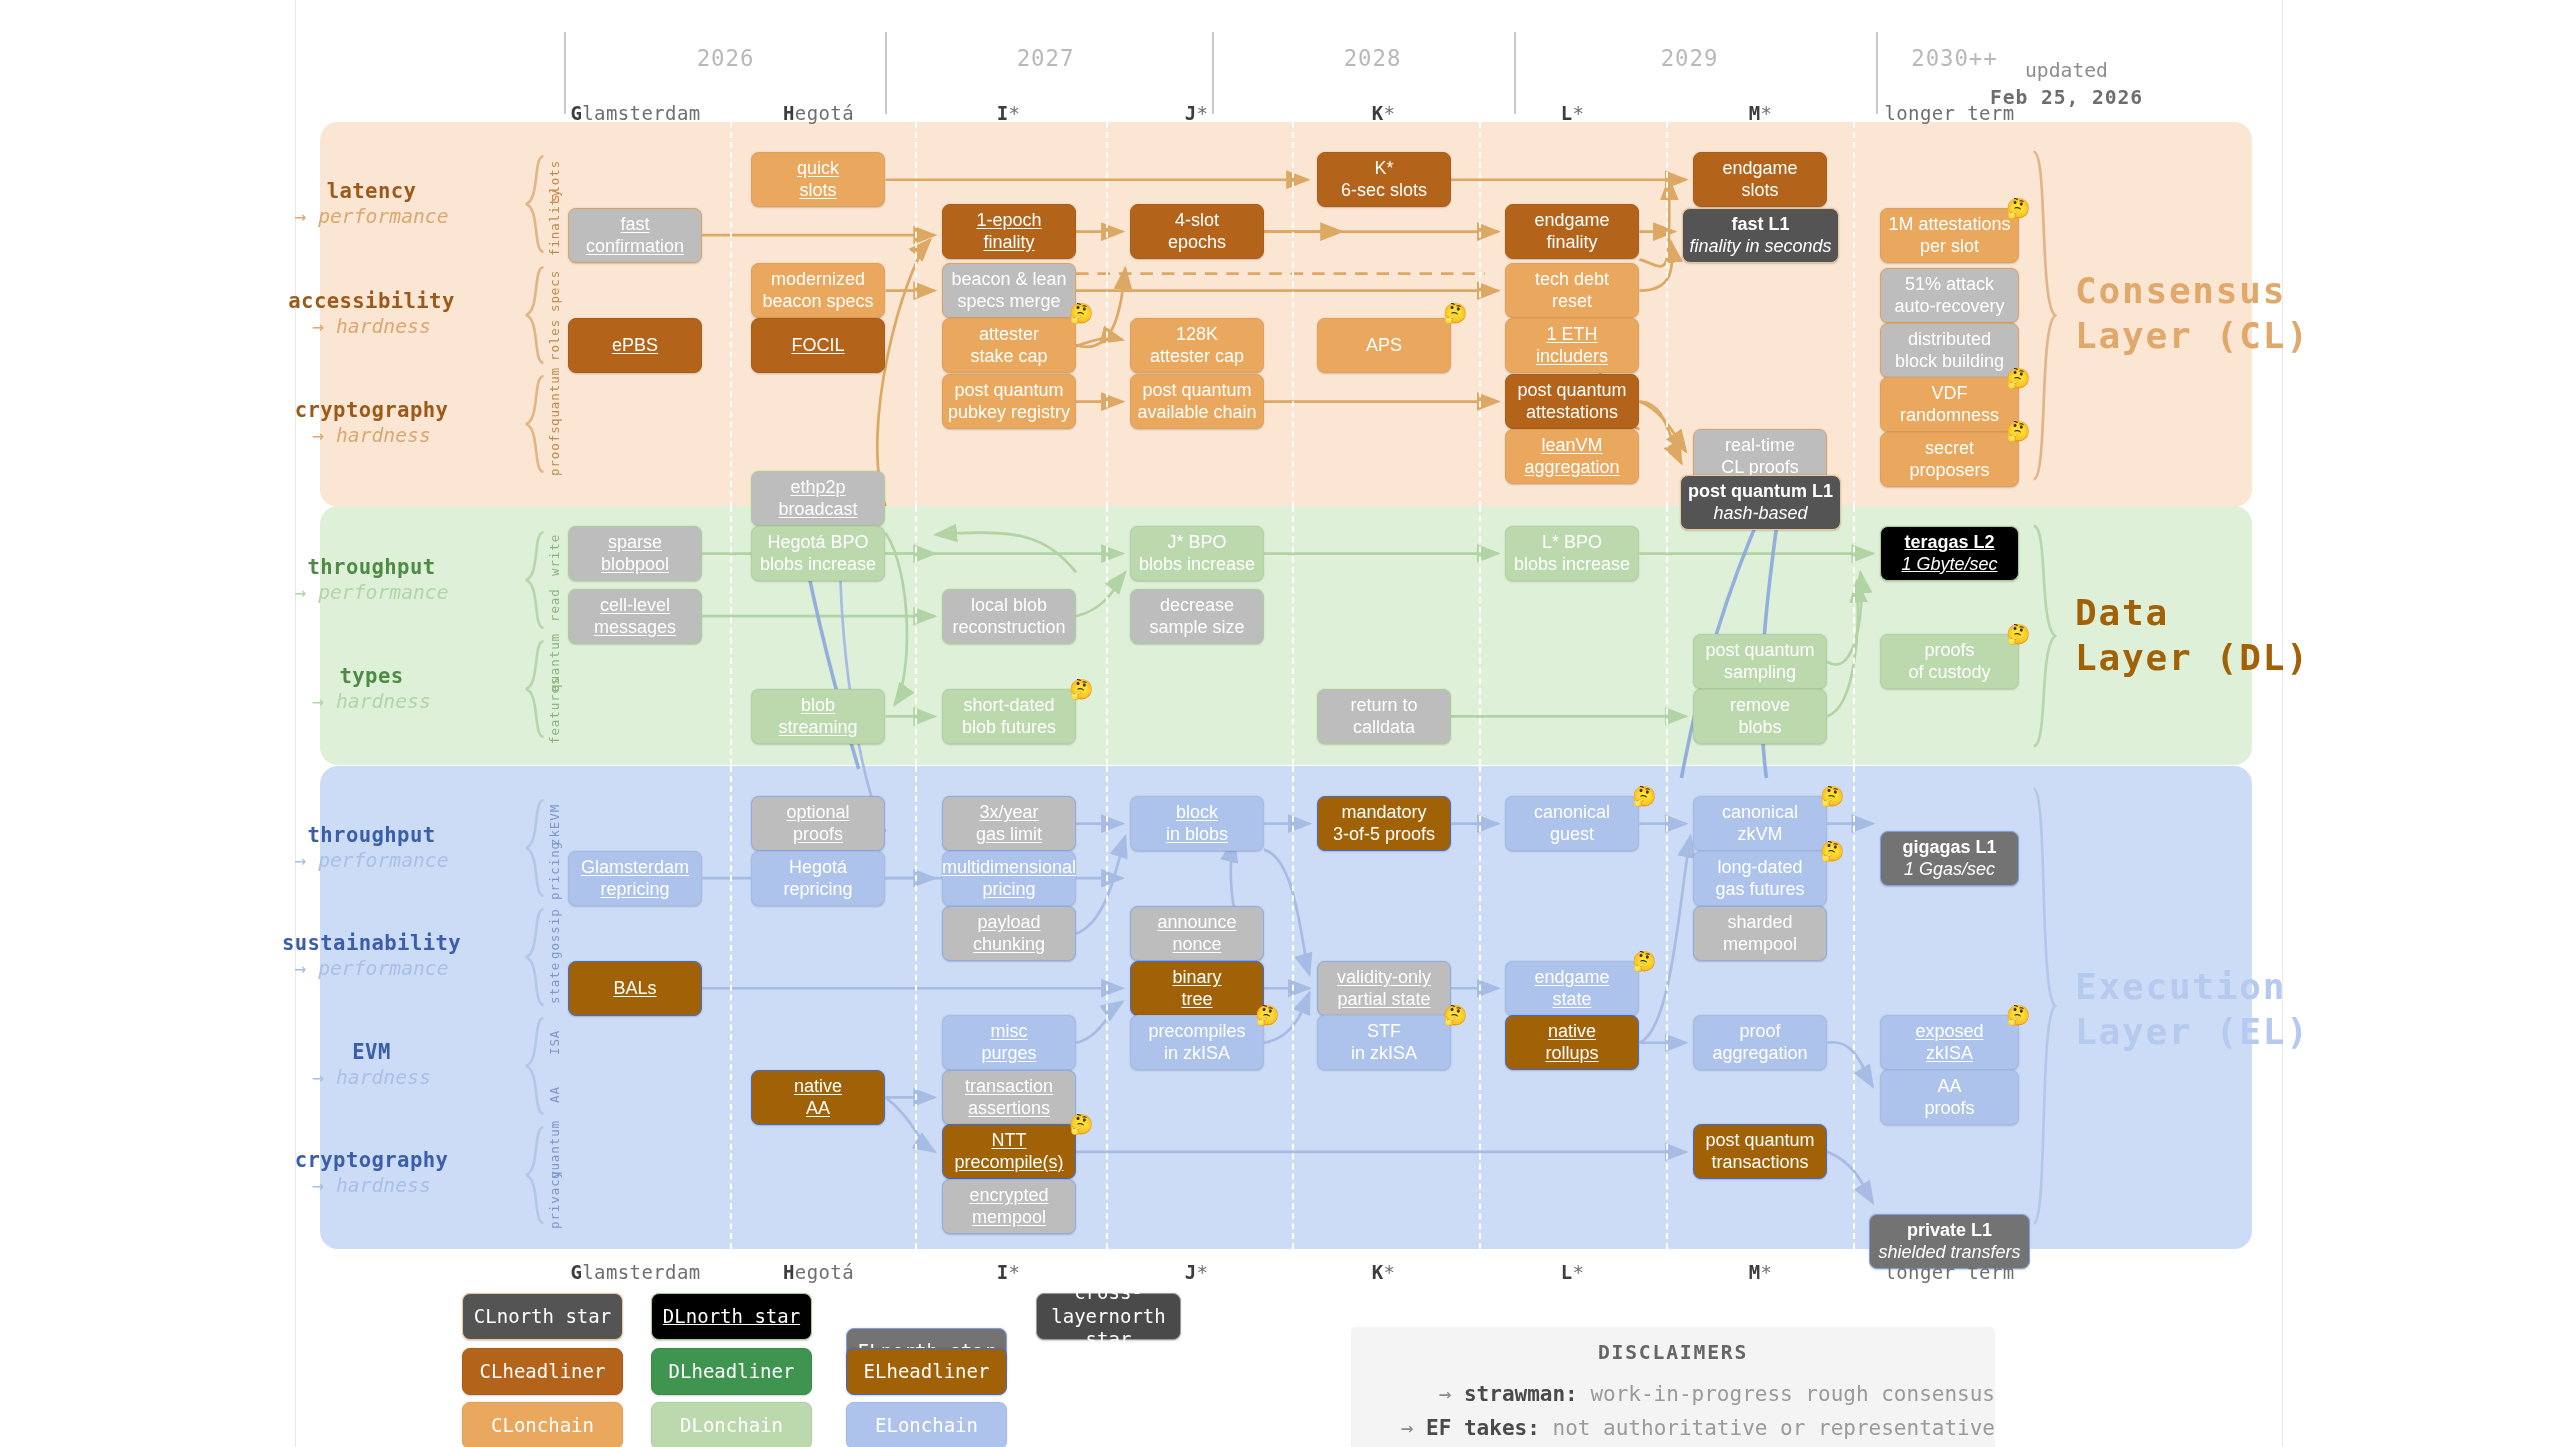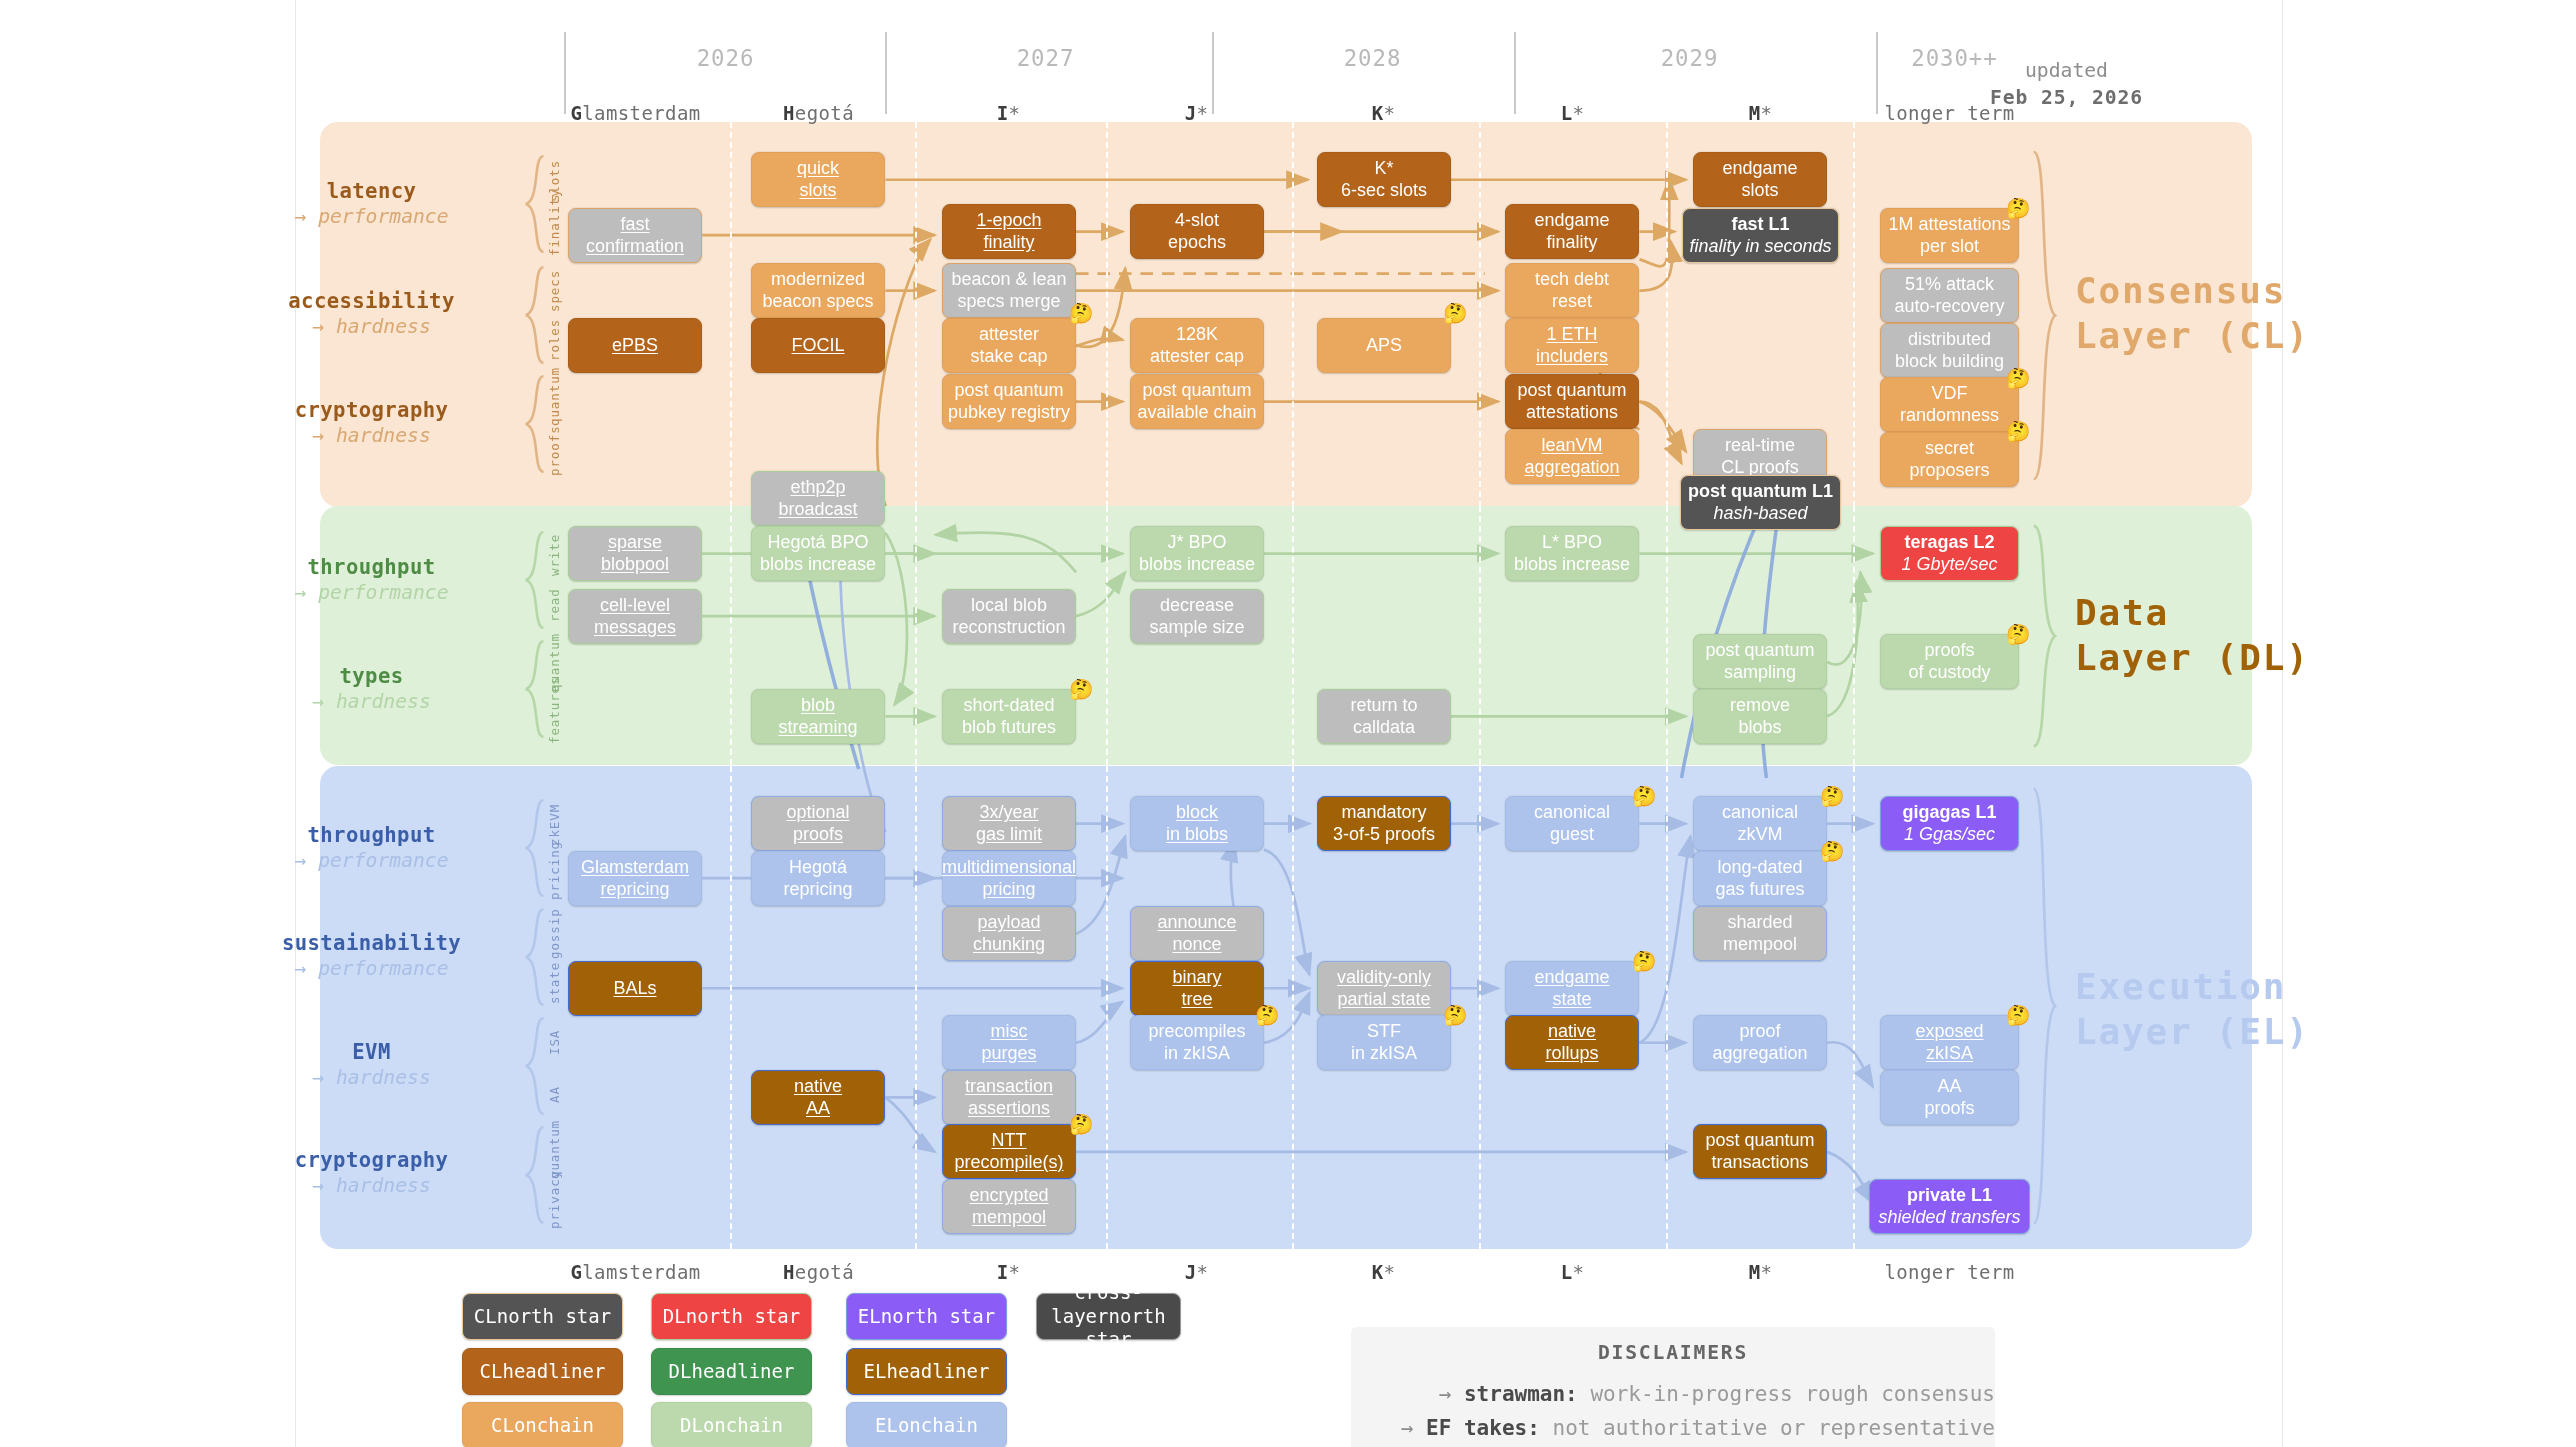--- a/index.html
+++ b/index.html
@@ -63,26 +63,26 @@
   .node u{text-decoration:underline;text-underline-offset:1.8px;}
 
   
   .n-cl-onchain{background:#eaa85e;border:1.8px solid #e0a05a;}
   .n-cl-head{background:#b4631a;border:1.8px solid #a95d18;}
   .n-cl-north{background:#545454;border:1.8px solid #eac79a;color:#fff;}
   .n-cl-straw{background:#bdbdbd;border:1.8px solid #d9a46a;}
   
   .n-dl-onchain{background:#bcd9ae;border:1.8px solid #b0d1a1;}
   .n-dl-head{background:#3f9450;border:1.8px solid #3b8b4b;}
-  .n-dl-north{background:#ef4444;border:1.8px solid #a9cf99;}
+  .n-dl-north{background:#000000;border:1.8px solid #a9cf99;text-decoration:underline;}
   .n-dl-straw{background:#bdbdbd;border:1.8px solid #a9cf99;}
   
   .n-el-onchain{background:#adc3ec;border:1.8px solid #a3bbe9;}
   .n-el-head{background:#a16207;border:1.8px solid #3e6bd6;}
-  .n-el-north{background:#8b5cf6;border:1.8px solid #7e9fe0;}
+  .n-el-north{background:#737373;border:1.8px solid #7e9fe0;margin-top:35px;}
   .n-el-straw{background:#bdbdbd;border:1.8px solid #8fabe3;}
   
   .n-x-north{background:#4a4a4a;border:1.8px solid #9a9a9a;}
 
   .node.north .l1{font-weight:bold;}
   .node.north .l2{font-style:italic;}
 
   
   .emoji{position:absolute;font-size:19.7px;line-height:1;z-index:40;
          font-family:"DejaVu Sans",sans-serif;}

